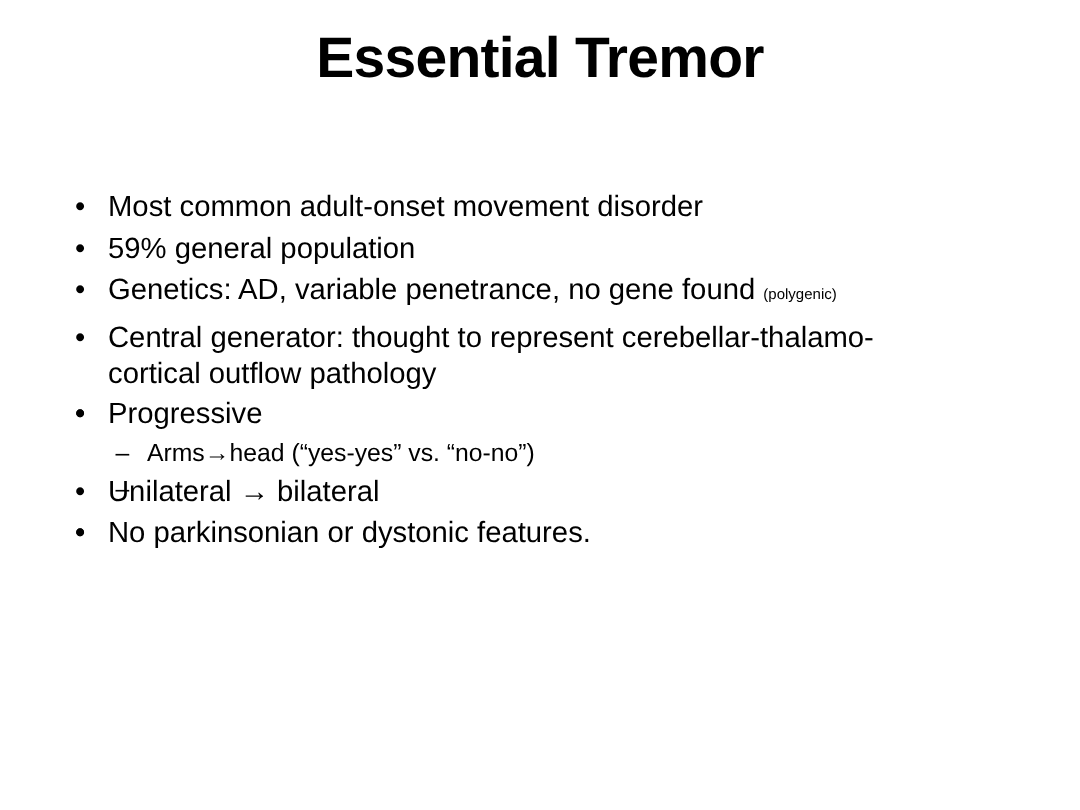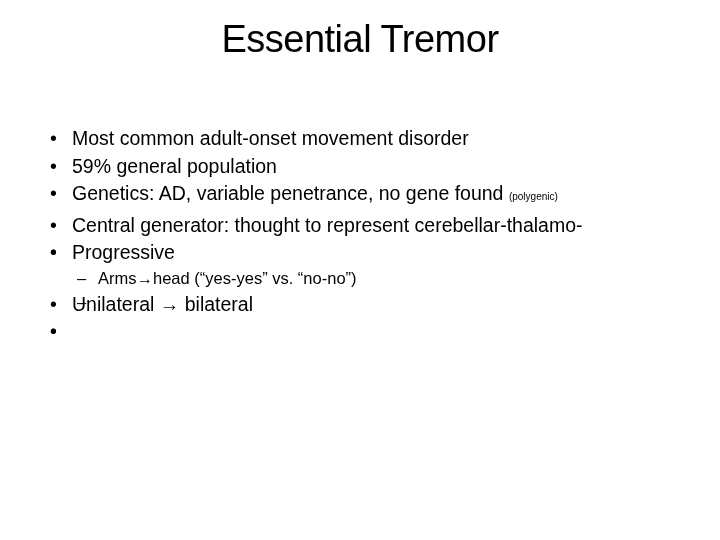--- a/index.html
+++ b/index.html
@@ -1,19 +1,19 @@
 <!DOCTYPE html>
 <html><head>
 <meta charset="utf-8">
 <style>
   html, body { margin:0; padding:0; }
   body { width:720px; height:540px; background:#ffffff; overflow:hidden; position:relative;
          font-family:"Liberation Sans", "DejaVu Sans", sans-serif; color:#000; }
   .title { position:absolute; left:0; top:18px; width:720px; text-align:center;
-           font-size:38px; font-weight:normal; letter-spacing:-0.5px; }
+           font-size:38px; font-weight:bold; letter-spacing:-0.5px; }
   .body { position:absolute; left:50px; top:126px; width:640px; }
   .item { position:relative; padding-left:22px; font-size:19.5px; line-height:24px; margin-bottom:3.5px; }
   .item .bullet { position:absolute; left:0; top:0; }
   .sub { position:relative; padding-left:48px; font-size:16.5px; line-height:21px; margin-bottom:3px; }
   .sub .dash { position:absolute; left:27px; top:0; }
   .small { font-size:10px; }
   .arrow { font-weight:bold; }
 </style>
 </head>
 <body>
@@ -30,20 +30,21 @@
     <span>59% general population</span>
   </div>
   <div class="item">
     <span class="bullet">•</span>
     <span>Genetics: AD, variable penetrance, no gene found</span>
     <span class="small">(polygenic)</span>
   </div>
   <div class="item">
     <span class="bullet">•</span>
     <span>Central generator: thought to represent cerebellar-thalamo-</span><br>
+    <span>cortical outflow pathology</span>
   </div>
   <div class="item">
     <span class="bullet">•</span>
   </div>
   <div class="item">
     <span class="bullet">•</span>
     <span>Progressive</span>
   </div>
   <div class="sub">
     <span class="dash">–</span>
@@ -54,14 +55,15 @@
   </div>
   <div class="item">
     <span class="bullet">•</span>
     <span>Unilateral </span><span class="arrow">→</span><span> bilateral</span>
   </div>
   <div class="item">
     <span class="bullet">•</span>
   </div>
   <div class="item">
     <span class="bullet">•</span>
+    <span>No parkinsonian or dystonic features.</span>
   </div>
 </div>
 
 </body></html>

